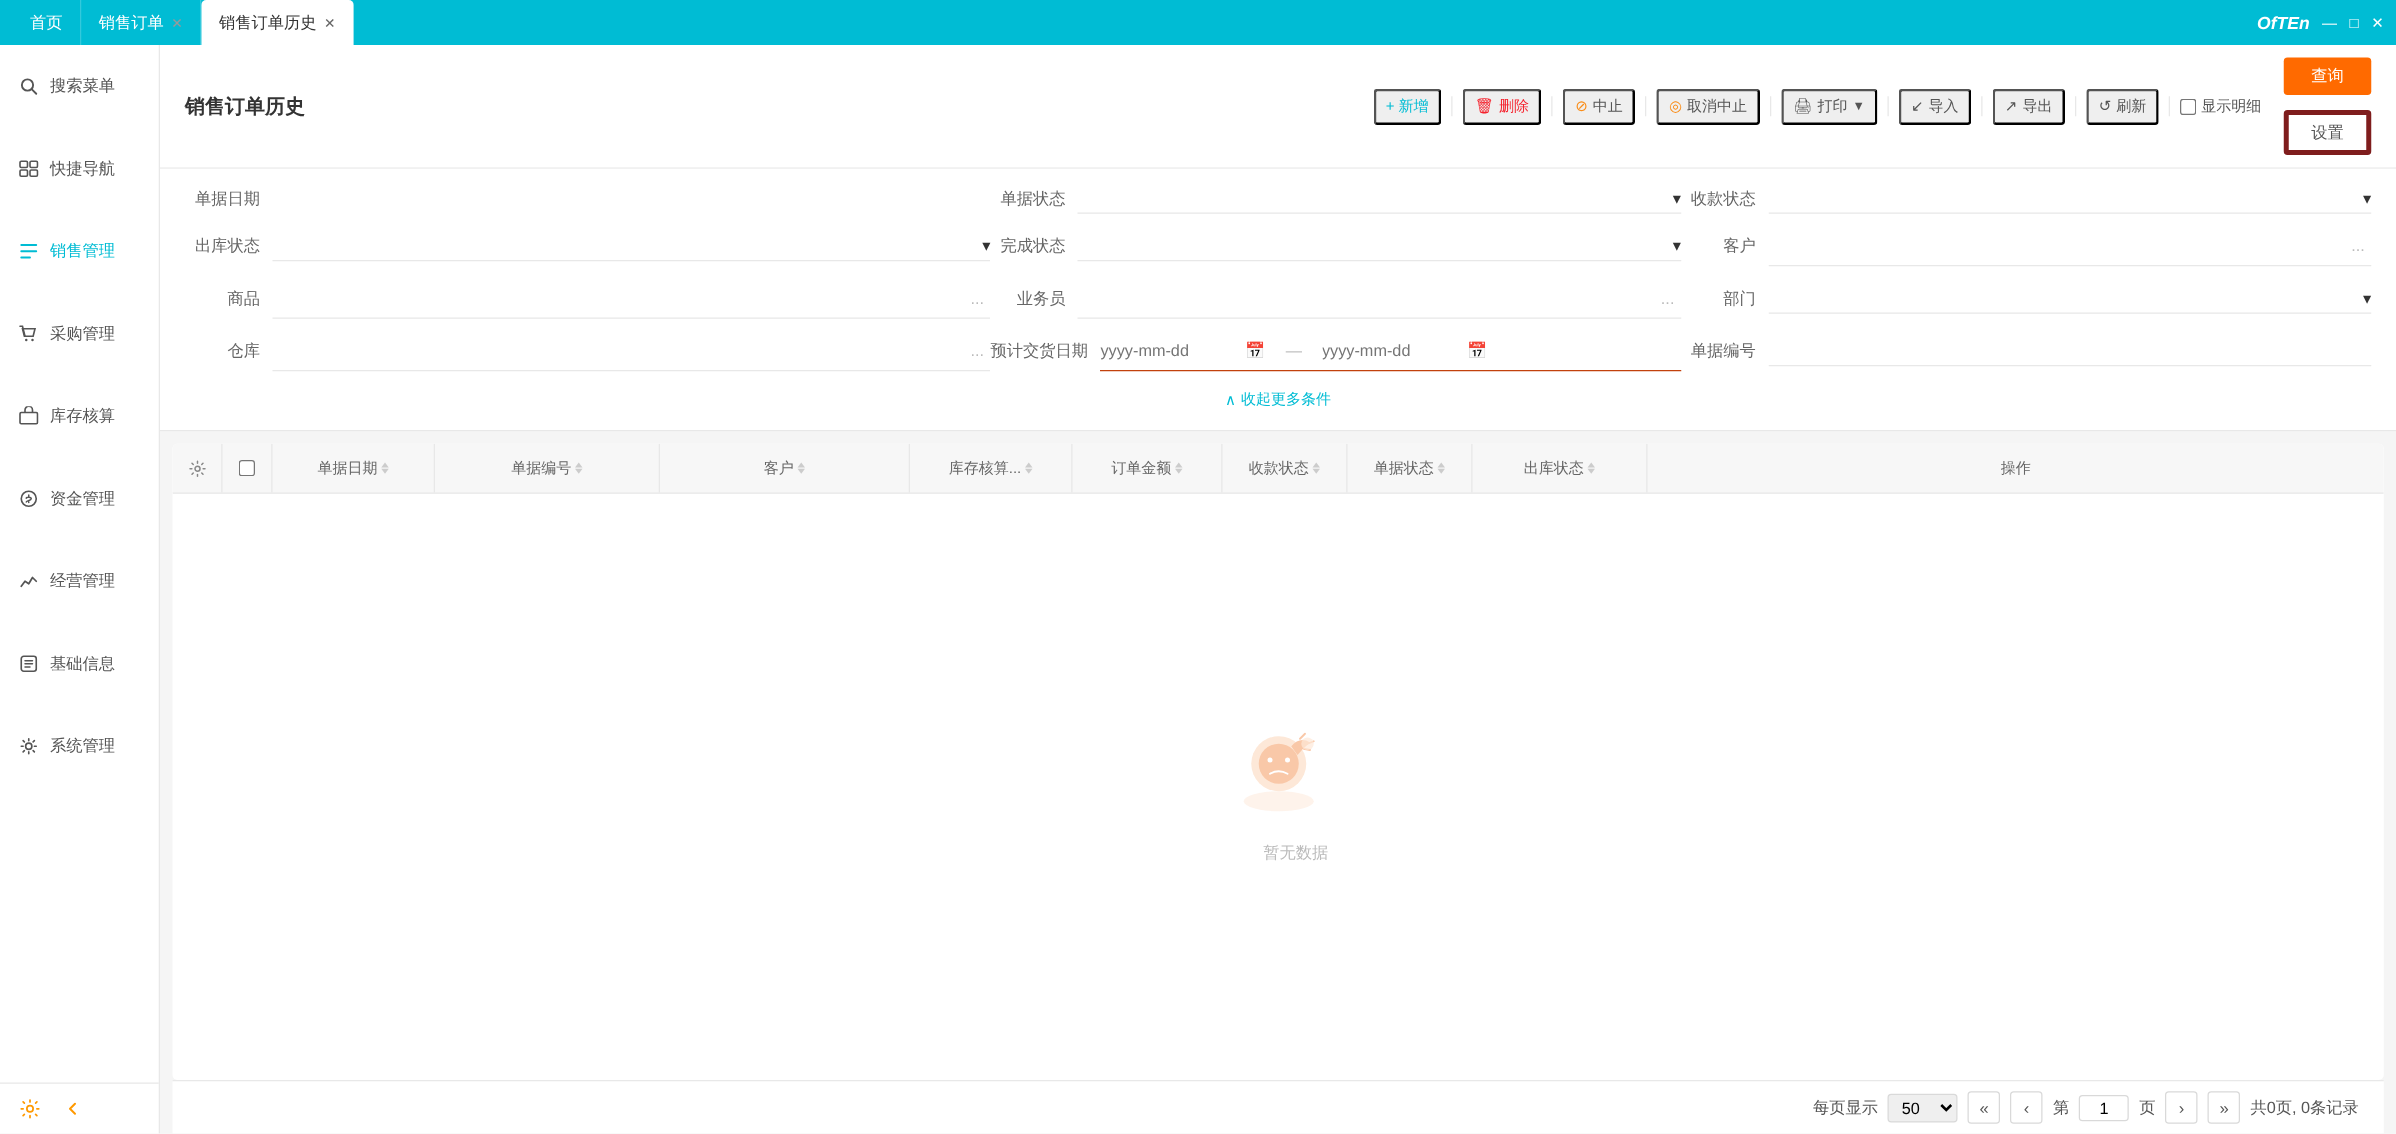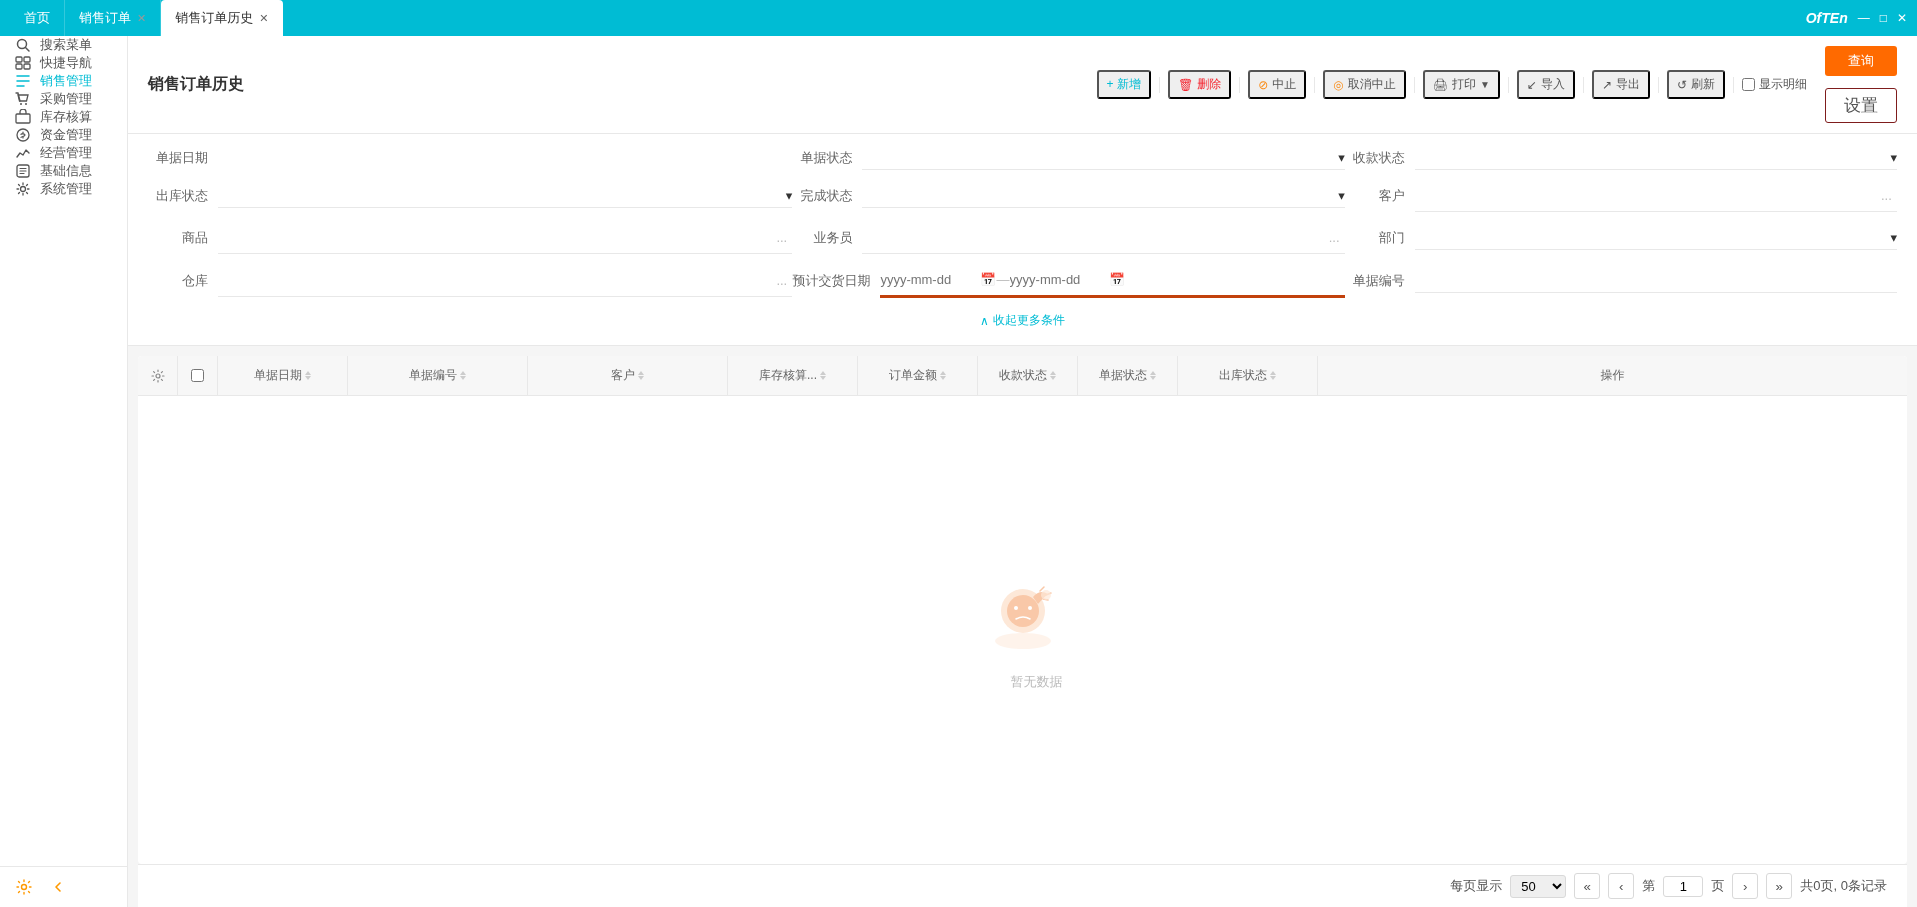--- a/index.html
+++ b/index.html
@@ -13,40 +13,40 @@
     .top-tab .close-icon { margin-left: 6px; font-size: 11px; color: #999; cursor: pointer; }
     .top-tab.active .close-icon { color: #666; }
     .top-bar-right { display: flex; align-items: center; gap: 10px; }
     .top-bar-right span { color: #fff; font-size: 12px; cursor: pointer; }
 
     
     .main-layout { display: flex; flex: 1; overflow: hidden; }
 
     
     .sidebar { width: 128px; background: #fff; border-right: 1px solid #e8e8e8; display: flex; flex-direction: column; flex-shrink: 0; }
-    .sidebar-item { display: flex; align-items: center; padding: 0 14px; cursor: pointer; font-size: 13px; color: #555; gap: 8px; }
+    .sidebar-item { display: flex; align-items: center; padding: 24px 14px; cursor: pointer; font-size: 13px; color: #555; gap: 8px; }
     .sidebar-item.active { color: #00bcd4; }
     .sidebar-icon { width: 18px; height: 18px; display: flex; align-items: center; justify-content: center; flex-shrink: 0; }
     .sidebar-bottom { margin-top: auto; border-top: 1px solid #e8e8e8; display: flex; padding: 10px 14px; gap: 14px; }
     .sidebar-bottom-icon { width: 20px; height: 20px; cursor: pointer; display: flex; align-items: center; justify-content: center; }
 
     
     .content { flex: 1; display: flex; flex-direction: column; overflow: hidden; background: #f5f5f5; }
 
     
     .page-header { background: #fff; padding: 10px 20px; display: flex; align-items: center; justify-content: space-between; border-bottom: 1px solid #e8e8e8; flex-shrink: 0; }
     .page-title { font-size: 16px; font-weight: bold; color: #333; }
     .toolbar { display: flex; align-items: center; gap: 8px; }
     .toolbar-btn { display: flex; align-items: center; gap: 4px; font-size: 12px; color: #555; cursor: pointer; padding: 4px 8px; border-radius: 3px; }
     .toolbar-btn.danger { color: #f5222d; }
     .toolbar-btn-divider { width: 1px; height: 16px; background: #e8e8e8; }
     .display-detail-wrap { display: flex; align-items: center; gap: 4px; font-size: 12px; color: #555; }
     .display-detail-wrap input[type=checkbox] { cursor: pointer; }
     .query-btn { background: #ff6a00; color: #fff; border: none; border-radius: 3px; padding: 6px 18px; cursor: pointer; font-size: 13px; }
-    .settings-btn { background: #fff; color: #555; border: 1px solid #7f1d1d; border-radius: 3px; padding: 5px 18px; cursor: pointer; font-size: 17px; }
+    .settings-btn { background: #fff; color: #555; border: 4px solid #7f1d1d; border-radius: 3px; padding: 5px 18px; cursor: pointer; font-size: 13px; }
 
     
     .filter-area { background: #fff; padding: 12px 20px; border-bottom: 1px solid #e8e8e8; flex-shrink: 0; }
     .filter-row { display: flex; align-items: center; margin-bottom: 10px; gap: 0; }
     .filter-row:last-child { margin-bottom: 0; }
     .filter-item { display: flex; align-items: center; flex: 1; min-width: 0; }
     .filter-label { color: #666; font-size: 13px; min-width: 70px; text-align: right; padding-right: 10px; flex-shrink: 0; }
     .filter-control { flex: 1; min-width: 0; }
     .filter-select { width: 100%; border: none; border-bottom: 1px solid #e8e8e8; padding: 4px 0; font-size: 13px; color: #333; display: flex; align-items: center; justify-content: space-between; cursor: pointer; }
     .filter-select-placeholder { color: #bbb; }
@@ -362,21 +362,21 @@
           <div class="filter-control">
             <div style="display:flex; align-items:center; border-bottom:1px solid #e8e8e8; padding:4px 0;">
               <input class="filter-input" style="border: none; width: calc(100% - 20px);">
               <span class="filter-dots">...</span>
             </div>
           </div>
         </div>
         <div class="filter-item" style="flex:1.2;">
           <span class="filter-label">预计交货日期</span>
           <div class="filter-control">
-            <div style="display:flex; align-items:center; gap:0; border-bottom:3px solid #c2410c; padding:4px 0;">
+            <div style="display:flex; align-items:center; gap:16px; border-bottom:1px solid #c2410c; padding:4px 0;">
               <input class="filter-input" style="border: none; width: 100px; color: rgb(187, 187, 187);" placeholder="yyyy-mm-dd">
               <span style="color:#bbb; cursor:pointer;">📅</span>
               <span style="color:#bbb;">—</span>
               <input class="filter-input" style="border: none; width: 100px; color: rgb(187, 187, 187);" placeholder="yyyy-mm-dd">
               <span style="color:#bbb; cursor:pointer;">📅</span>
             </div>
           </div>
         </div>
         <div class="filter-item" style="flex:1.2;">
           <span class="filter-label">单据编号</span>

